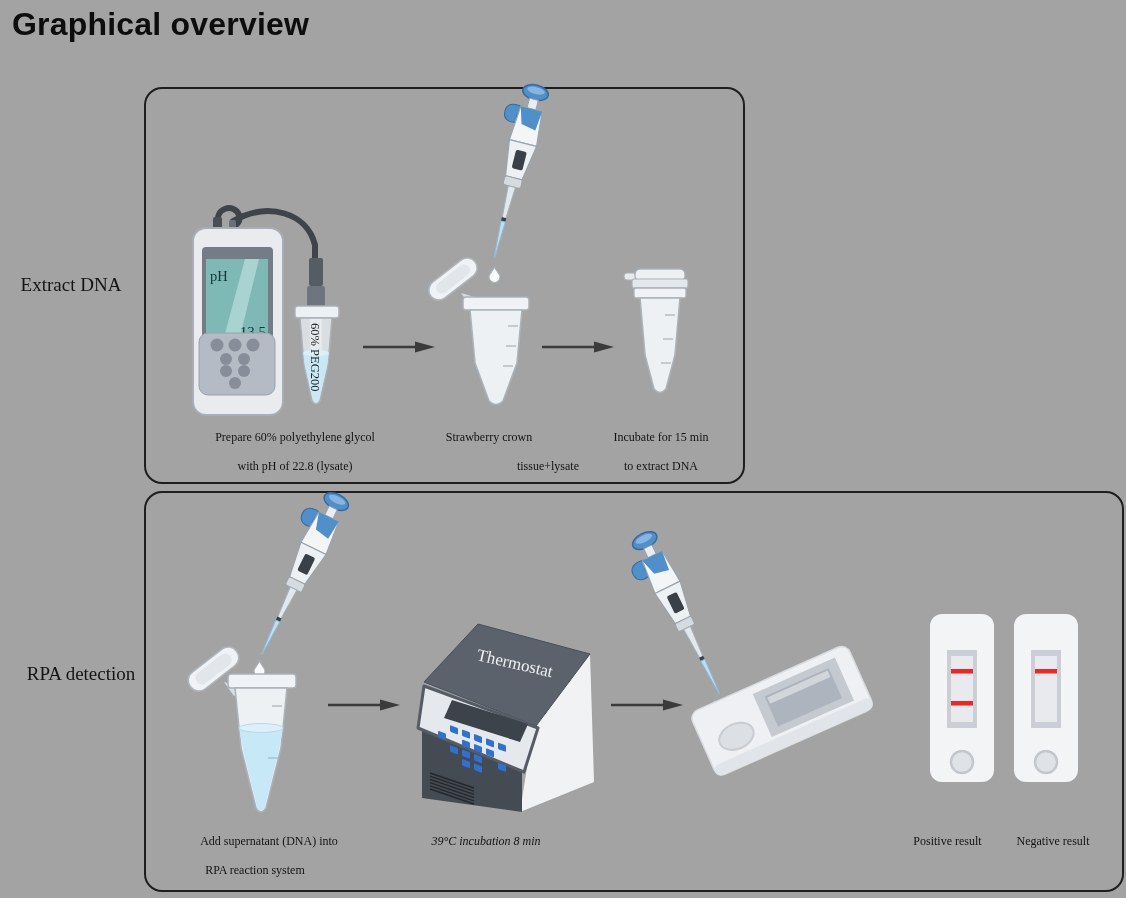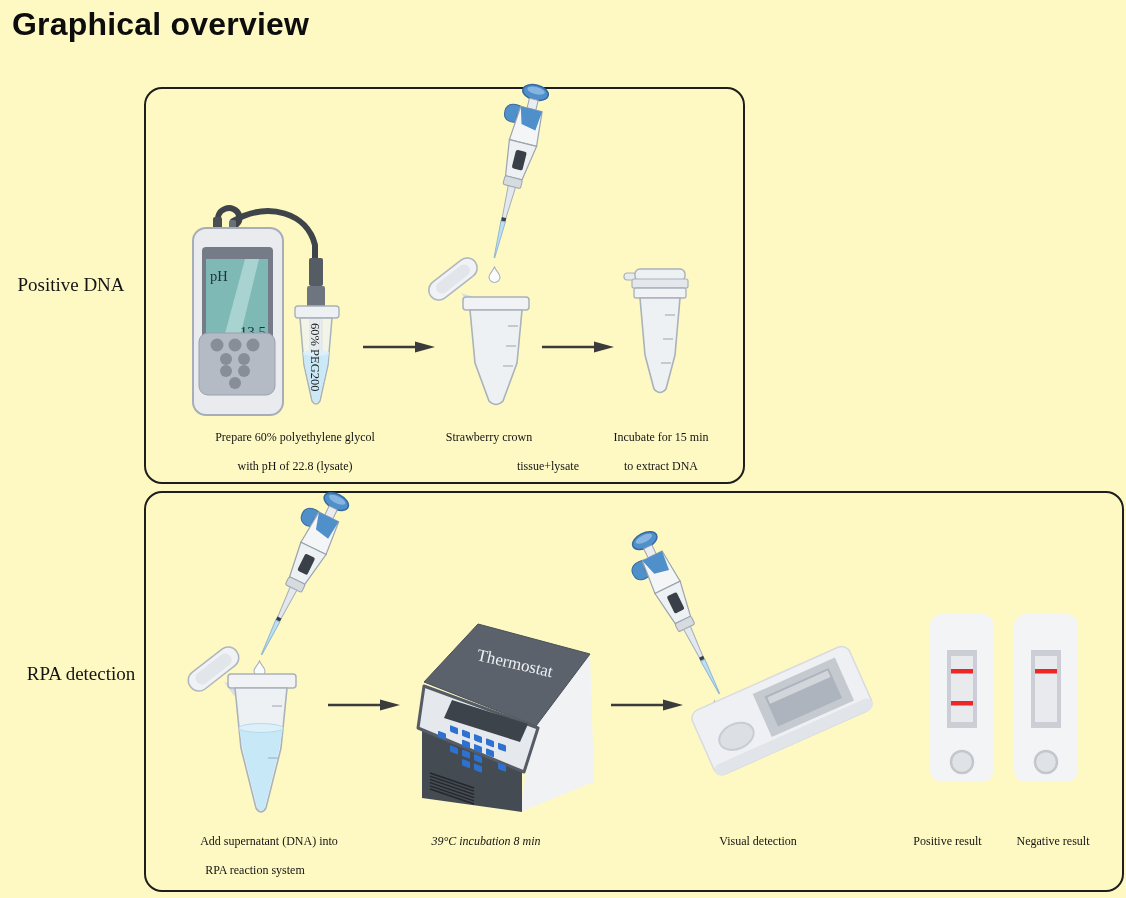--- a/index.html
+++ b/index.html
@@ -1,16 +1,16 @@
 <!DOCTYPE html>
 <html><head>
 <meta charset="utf-8">
 <style>
   html,body{margin:0;padding:0;background:#ffffff;}
-  .stage{position:relative;width:1126px;height:898px;background:#fef9c3;overflow:hidden;
+  .stage{position:relative;width:1126px;height:898px;background:#a3a3a3;overflow:hidden;
          font-family:"Liberation Serif", serif;color:#141414;}
   .abs{position:absolute;}
   .title{font-family:"Liberation Sans", sans-serif;font-weight:700;font-size:32px;
          color:#0d0d0d;letter-spacing:0.2px;}
   .panel{border:2.5px solid #1e1e1e;border-radius:18px;background:transparent;}
   .rowlabel{font-size:19px;text-align:center;color:#141414;}
   .cap{font-size:12px;text-align:center;line-height:29px;color:#141414;}
   .sf{font-family:"Liberation Serif", serif;}
   svg{display:block;overflow:visible;}
 </style>
@@ -39,21 +39,21 @@
         <path d="M5.5,1 C7,5 11,7.5 11,11 A5.5,5.5 0 1 1 0,11 C0,7.5 4,5 5.5,1 Z" fill="#fbfcfd" stroke="#a9b2ba" stroke-width="1.1"></path>
       </g>
     </defs>
   </svg>
 
   <div class="abs title" style="left:12px;top:6px;">Graphical overview</div>
 
   <div class="abs panel" style="left:144px;top:87px;width:597px;height:393px;"></div>
   <div class="abs panel" style="left:144px;top:491px;width:976px;height:397px;"></div>
 
-  <div class="abs rowlabel" style="left:2px;top:274px;width:138px;">Positive DNA</div>
+  <div class="abs rowlabel" style="left:2px;top:274px;width:138px;">Extract DNA</div>
   <div class="abs rowlabel" style="left:10px;top:663px;width:142px;">RPA detection</div>
 
   <svg class="abs" style="left:183px;top:205px;" width="165" height="215" viewBox="0 0 165 215">
     <path d="M36,20 C30,2 52,-2 56,10 C58,16 54,20 50,22" fill="none" stroke="#3f444b" stroke-width="6" stroke-linecap="round"></path>
     <path d="M50,16 C86,-4 124,8 132,40 L132,56" fill="none" stroke="#3f444b" stroke-width="6" stroke-linecap="round"></path>
     <rect x="30" y="12" width="9" height="13" rx="2" fill="#4a4f55"></rect>
     <rect x="46" y="15" width="7" height="10" rx="2" fill="#6a7078"></rect>
     <rect x="10" y="23" width="90" height="187" rx="13" fill="#e9ebef" stroke="#a7aeb8" stroke-width="2"></rect>
     <rect x="19" y="42" width="71" height="101" rx="4" fill="#757c87"></rect>
     <rect x="23" y="54" width="62" height="82" fill="#7fb9b6"></rect>
@@ -241,19 +241,16 @@
     <span style="display:block;">to extract DNA</span>
   </div>
 
   <div class="abs cap" style="left:143px;top:827px;width:224px;">
     <span style="display:block;margin-left:28px;">Add supernatant (DNA) into</span>
     <span style="display:block;">RPA reaction system</span>
   </div>
   <div class="abs cap" style="left:386px;top:827px;width:200px;font-style:italic;">
     <span style="display:block;">39°C incubation 8 min</span>
   </div>
-  <div class="abs cap" style="left:658px;top:827px;width:200px;">
-    <span style="display:block;">Visual detection</span>
-  </div>
   <div class="abs cap" style="left:885px;top:827px;width:125px;">Positive result</div>
   <div class="abs cap" style="left:988px;top:827px;width:130px;">Negative result</div>
 
 </div>
 
 </body></html>

